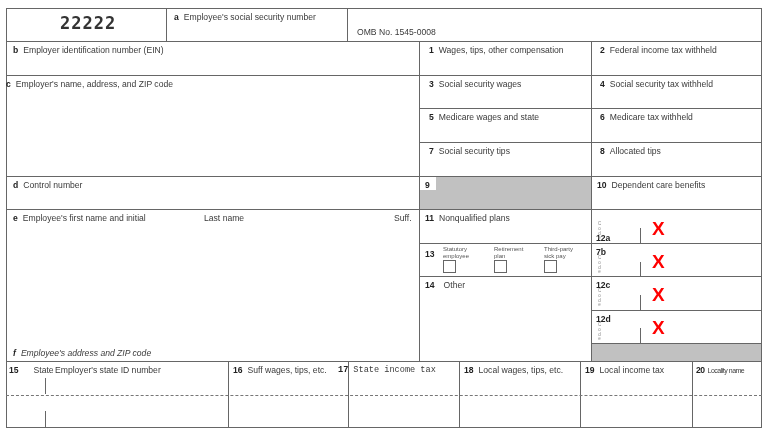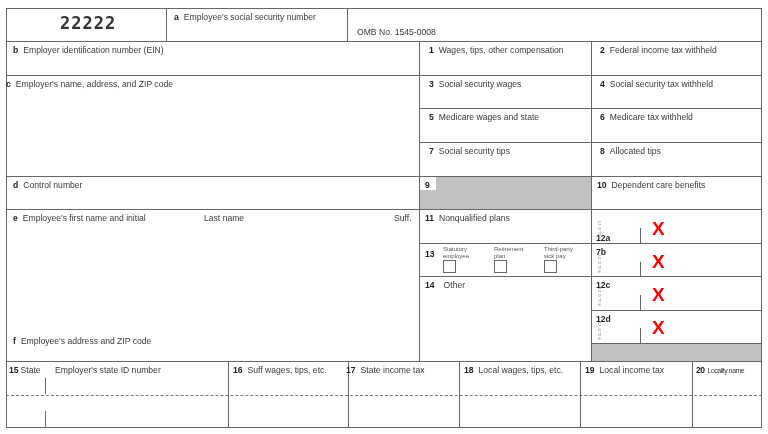--- a/index.html
+++ b/index.html
@@ -80,21 +80,21 @@
     <b>c</b><span>Employer's name, address, and ZIP code</span>
   </div>
   <div class="lbl" style="left:13px;top:180px;">
     <b>d</b><span>Control number</span>
   </div>
   <div class="lbl" style="left:13px;top:213px;">
     <b>e</b><span>Employee's first name and initial</span>
   </div>
   <div class="lbl" style="left:204px;top:213px;">Last name</div>
   <div class="lbl" style="left:394px;top:213px;">Suff.</div>
-  <div class="lbl" style="left:13px;top:336px;">
+  <div class="lbl" style="left:13px;top:348px;font-style:italic;">
     <b>f</b><span>Employee's address and ZIP code</span>
   </div>
 
   <div class="lbl" style="left:429px;top:45px;">
     <b>1</b><span>Wages, tips, other compensation</span>
   </div>
   <div class="lbl" style="left:600px;top:45px;">
     <b>2</b><span>Federal income tax withheld</span>
   </div>
   <div class="lbl" style="left:429px;top:79px;">
@@ -162,27 +162,27 @@
   <div class="codeletters" style="left:597px;top:289px;">C<br>o<br>d<br>e</div>
   <div class="tick" style="left:640px;top:295px;height:15px;"></div>
   <div class="redx" style="left:652px;top:285px;">X</div>
 
   <div class="lbl" style="left:596px;top:314px;"><b>12d</b></div>
   <div class="codeletters" style="left:597px;top:323px;">C<br>o<br>d<br>e</div>
   <div class="tick" style="left:640px;top:328px;height:15px;"></div>
   <div class="redx" style="left:652px;top:318px;">X</div>
 
   <div class="lbl" style="left:9px;top:365px;">
-    <b style="margin-right:2px;">15</b><span>State</span>
+    <b style="margin-right:15px;">15</b><span>State</span>
   </div>
   <div class="lbl" style="left:55px;top:365px;">Employer's state ID number</div>
   <div class="lbl" style="left:233px;top:365px;">
     <b>16</b><span>Suff wages, tips, etc.</span>
   </div>
-  <div class="lbl" style="left:346px;top:365px;">
+  <div class="lbl" style="left:338px;top:365px;font-family:Liberation Mono, monospace;">
     <b>17</b><span>State income tax</span>
   </div>
   <div class="lbl" style="left:464px;top:365px;">
     <b>18</b><span>Local wages, tips, etc.</span>
   </div>
   <div class="lbl" style="left:585px;top:365px;">
     <b>19</b><span>Local income tax</span>
   </div>
   <div class="lbl" style="left:696px;top:365px;letter-spacing:-0.5px;">
     <b style="margin-right:3px;">20</b><span style="font-size:7px;">Locality name</span>

